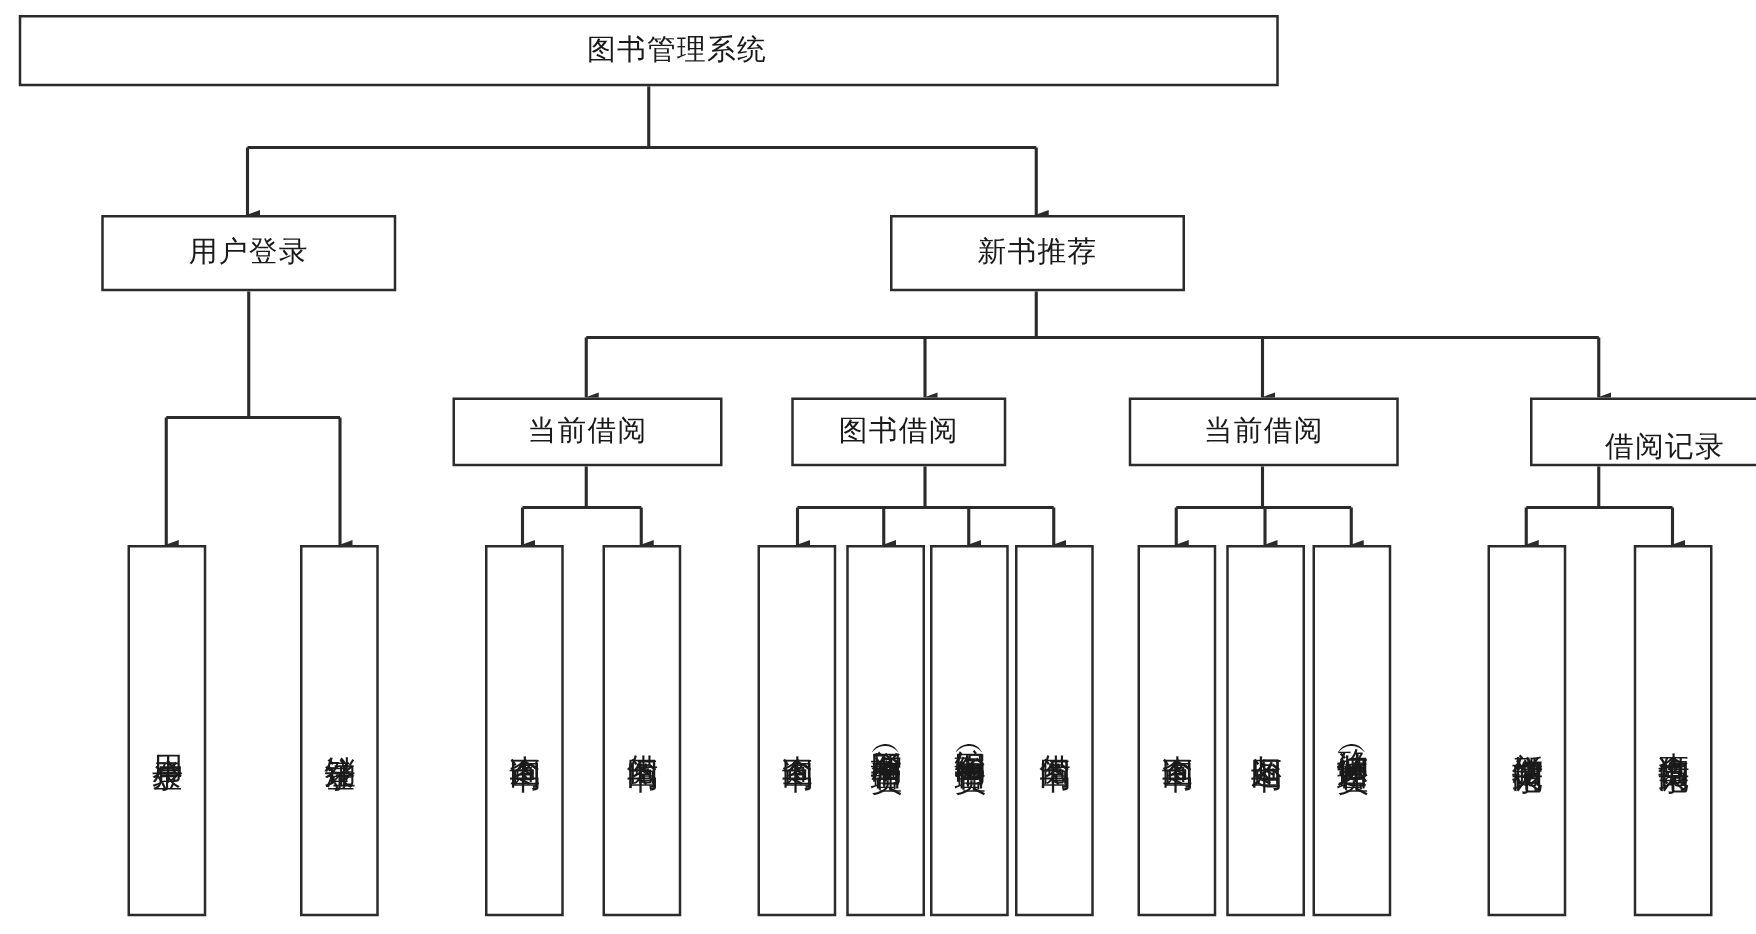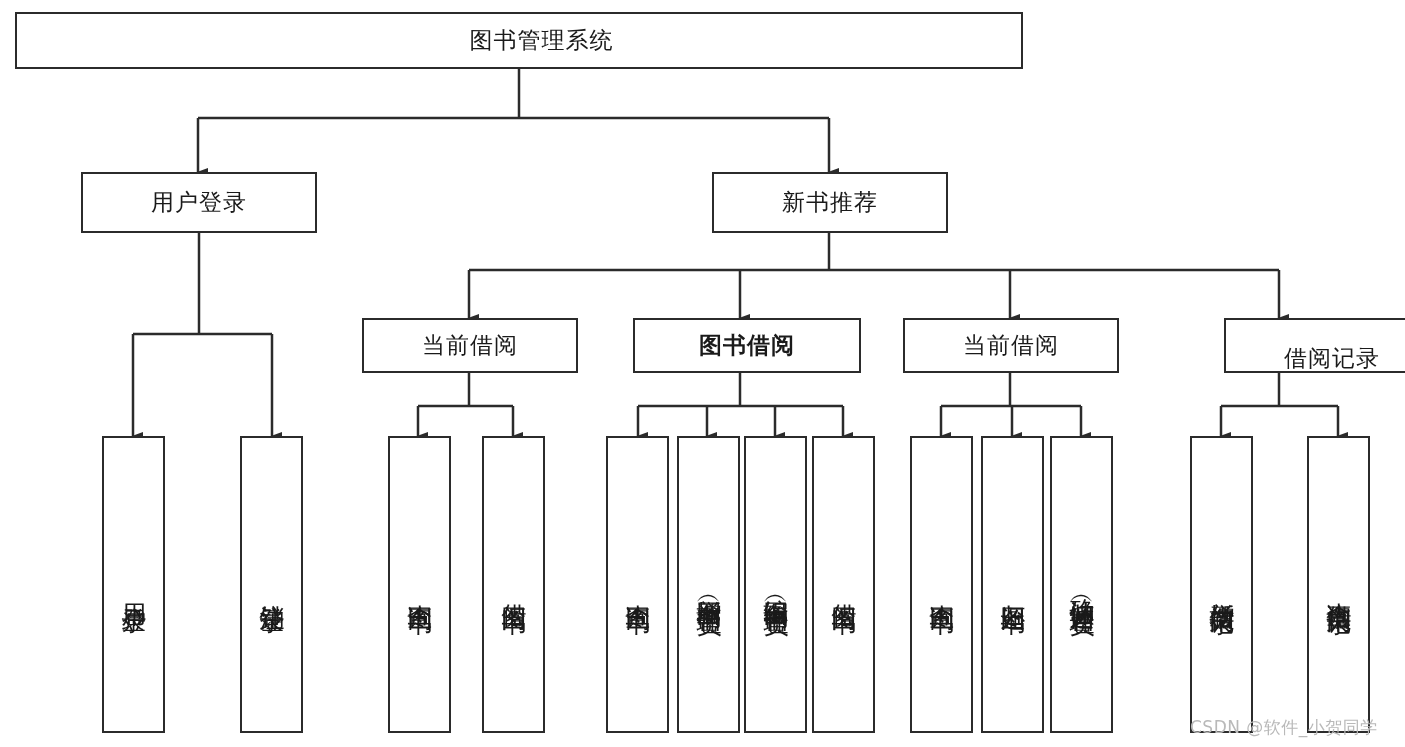--- a/index.html
+++ b/index.html
@@ -115,21 +115,21 @@
       </div>
       <div class="node node-h" style="left: 81px; top: 172px; width: 236px; height: 61px;">
         <span class="label">用户登录</span>
       </div>
       <div class="node node-h" style="left: 712px; top: 172px; width: 236px; height: 61px;">
         <span class="label">新书推荐</span>
       </div>
       <div class="node node-h" style="left: 362px; top: 318px; width: 216px; height: 55px;">
         <span class="label">当前借阅</span>
       </div>
-      <div class="node node-h" style="left: 633px; top: 318px; width: 228px; height: 55px; font-weight: bold;">
+      <div class="node node-h" style="left: 633px; top: 318px; width: 172px; height: 55px;">
         <span class="label">图书借阅</span>
       </div>
       <div class="node node-h" style="left: 903px; top: 318px; width: 216px; height: 55px; text-align: right;">
         <span class="label">当前借阅</span>
       </div>
       <div class="node node-h" style="left: 1224px; top: 318px; width: 216px; height: 55px; align-items: flex-end;">
         <span class="label">借阅记录</span>
       </div>
       <div class="node node-v" style="left: 102px; top: 436px; width: 63px; height: 297px;">
         <span class="label">用户登录</span>
@@ -165,15 +165,14 @@
         <span class="label">确认归还（管理员）</span>
       </div>
       <div class="node node-v" style="left: 1190px; top: 436px; width: 63px; height: 297px;">
         <span class="label">新增借阅记录</span>
       </div>
       <div class="node node-v" style="left: 1307px; top: 436px; width: 63px; height: 297px;">
         <span class="label">查询借阅记录</span>
       </div>
     </div>
 
-  <div class="watermark" style="left: 1190px; top: 716px;">CSDN @软件_小贺同学</div>
 
 </div>
 
 </body></html>

